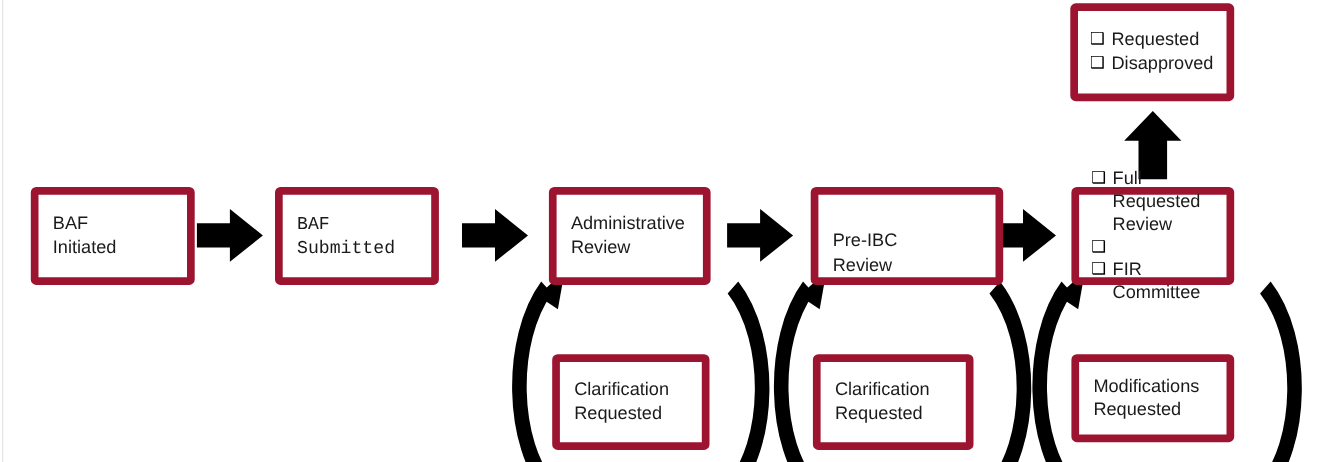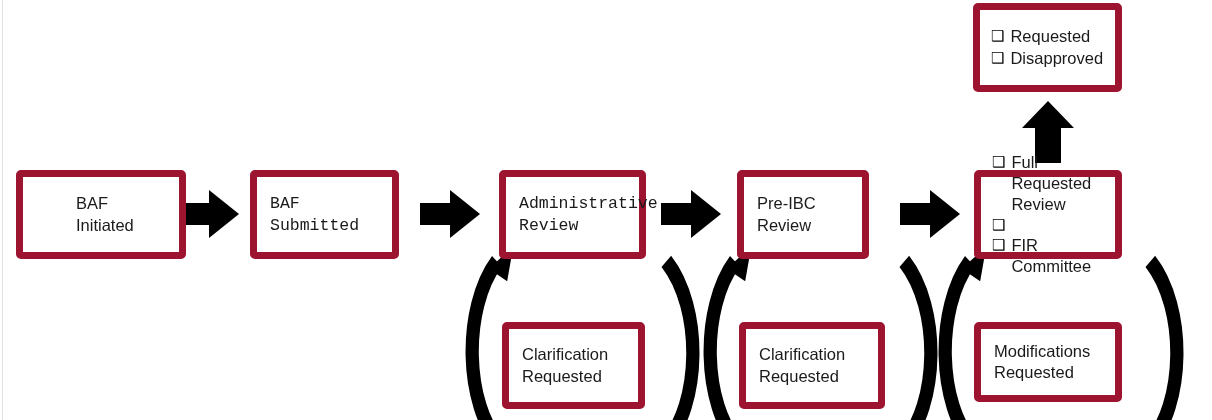--- a/index.html
+++ b/index.html
@@ -127,35 +127,35 @@
       <polygon points="661,203 691,203 691,190 721,214 691,238 691,225 661,225" fill="#000000"></polygon>
     </g>
     <g>
       <polygon points="900,203 930,203 930,190 960,214 930,238 930,225 900,225" fill="#000000"></polygon>
     </g>
     <g>
       <polygon points="1035,163 1035,128 1022,128 1048,101 1074,128 1061,128 1061,163" fill="#000000"></polygon>
     </g>
   </svg>
 
-  <div class="node" style="left:16px; top:170px; width:170px; height:89px;padding-left:40px;">
+  <div class="node" style="left:28px; top:170px; width:149px; height:89px;">
     <div class="txt">BAF
 Initiated</div>
   </div>
 
   <div class="node" style="left:250px; top:170px; width:149px; height:89px;font-family:Liberation Mono, monospace;">
     <div class="txt">BAF Submitted</div>
   </div>
 
-  <div class="node" style="left:499px; top:170px; width:147px; height:89px;font-family:Liberation Mono, monospace;">
+  <div class="node" style="left:499px; top:170px; width:147px; height:89px;">
     <div class="txt">Administrative
 Review</div>
   </div>
 
-  <div class="node" style="left:737px; top:170px; width:132px; height:89px;">
+  <div class="node" style="left:737px; top:170px; width:175px; height:89px;justify-content:flex-end;">
     <div class="txt">Pre-IBC
 Review</div>
   </div>
 
   <div class="node" style="left:502px; top:322px; width:143px; height:87px;">
     <div class="txt">Clarification
 Requested</div>
   </div>
 
   <div class="node" style="left:739px; top:322px; width:146px; height:87px;">

